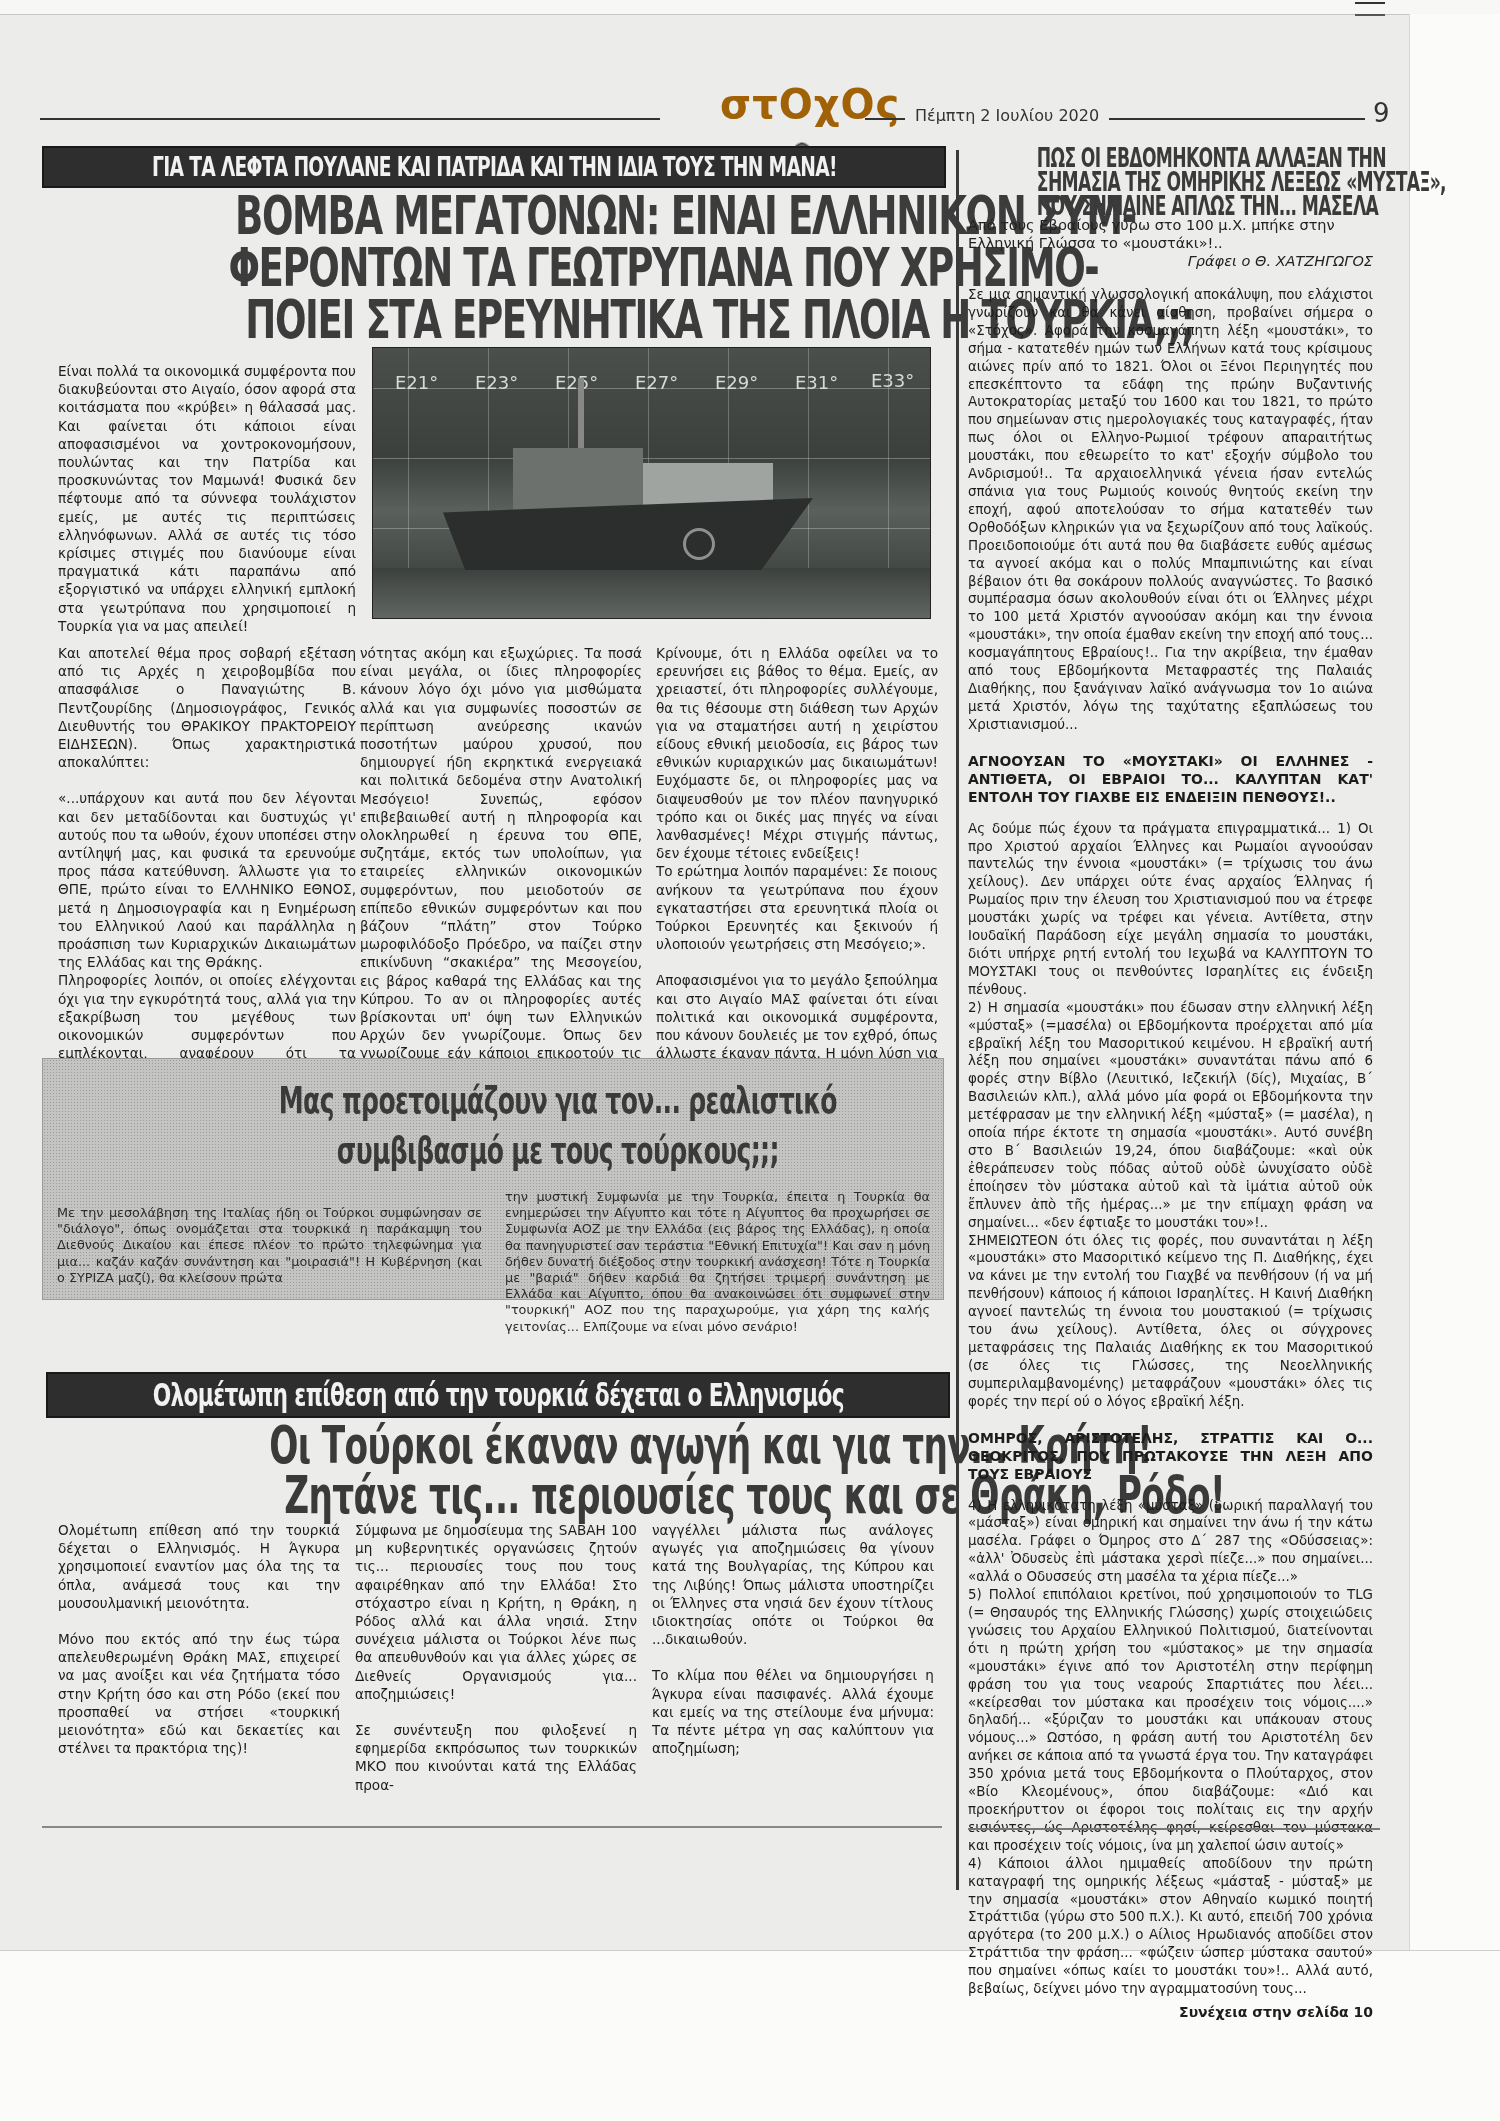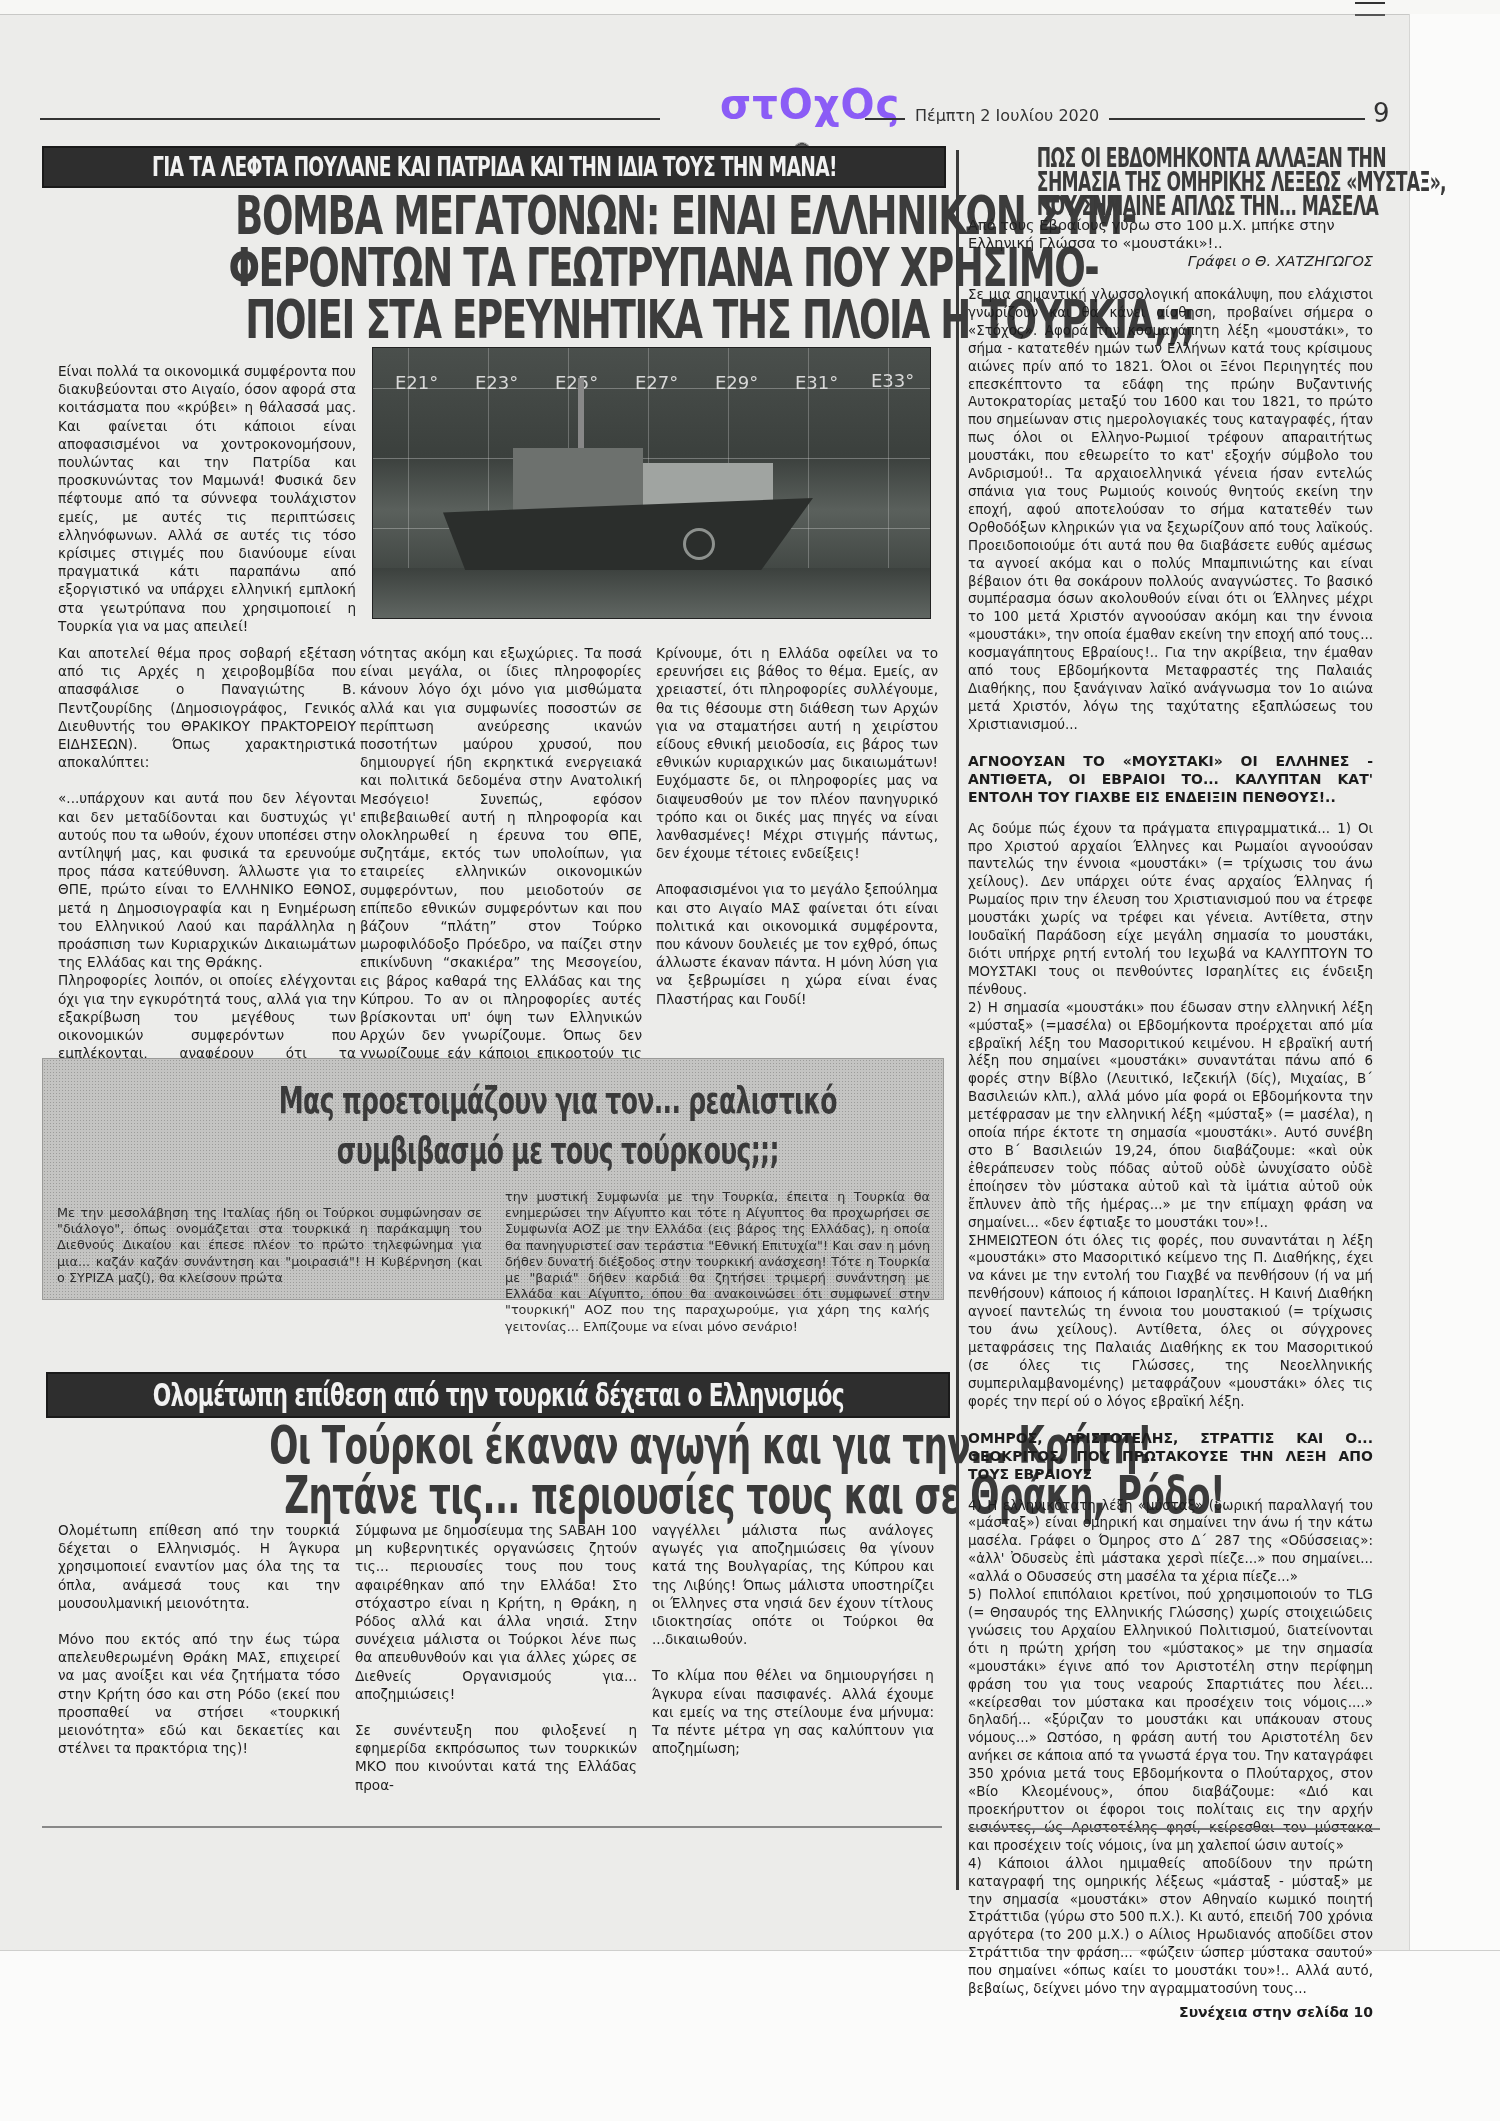--- a/index.html
+++ b/index.html
@@ -16,21 +16,21 @@
   .scan-edge-top { position:absolute; left:0; top:0; width:1500px; height:14px; background:#f7f7f5; border-bottom:1px solid #c8c8c6; }
   .scan-edge-right { position:absolute; right:0; top:14px; width:90px; height:2107px; background:#fbfbfa; border-left:1px solid #d6d6d4; }
   .scan-edge-bottom { position:absolute; left:0; bottom:0; width:1500px; height:170px; background:#fbfbfa; border-top:1px solid #cfcfcd; }
   .scan-mark { position:absolute; left:1355px; top:2px; width:30px; height:10px; border-top:2px solid #333; border-bottom:2px solid #555; }
 
   
   .masthead { position:absolute; left:40px; top:82px; width:1340px; height:66px; }
   .masthead .rule-left { position:absolute; left:0; top:36px; width:620px; height:2px; background:#333; }
   .masthead .rule-right { position:absolute; left:825px; top:36px; width:515px; height:2px; background:#333; }
   .logo { position:absolute; left:680px; top:0; width:160px; text-align:center; }
-  .logo-word { font-family:"DejaVu Sans", sans-serif; font-weight:bold; font-size:40px; letter-spacing:1px; color:#8b5cf6; line-height:44px; }
+  .logo-word { font-family:"DejaVu Sans", sans-serif; font-weight:bold; font-size:40px; letter-spacing:1px; color:#a16207; line-height:44px; }
   .logo-star { display:inline-block; width:18px; height:18px; border-radius:50%; background:radial-gradient(circle,#555 30%,#888 32%,#444 60%,#999 62%); vertical-align:middle; margin-left:4px; }
   .logo-tag { font-size:9px; color:#333; margin-top:2px; font-style:italic; }
   .dateline { position:absolute; left:865px; top:24px; font-size:16px; color:#333; background:#ececea; padding:0 10px; }
   .pageno { position:absolute; left:1325px; top:16px; font-size:26px; color:#333; background:#ececea; padding:0 8px; line-height:30px; }
 
   
   .kicker-bar {
     position:absolute; left:42px; top:146px; width:900px; height:38px;
     background:#2e2e2e; color:#f1f1f1; display:flex; align-items:center; justify-content:center;
     border:2px solid #1a1a1a;
@@ -187,20 +187,21 @@
   <div class="col1-mid bodytext">
     <p>Και αποτελεί θέμα προς σοβαρή εξέταση από τις Αρχές η χειροβομβίδα που απασφάλισε ο Παναγιώτης Β. Πεντζουρίδης (Δημοσιογράφος, Γενικός Διευθυντής του ΘΡΑΚΙΚΟΥ ΠΡΑΚΤΟΡΕΙΟΥ ΕΙΔΗΣΕΩΝ). Όπως χαρακτηριστικά αποκαλύπτει:</p>
     <p class="gap">«...υπάρχουν και αυτά που δεν λέγονται και δεν μεταδίδονται και δυστυχώς γι' αυτούς που τα ωθούν, έχουν υποπέσει στην αντίληψή μας, και φυσικά τα ερευνούμε προς πάσα κατεύθυνση. Άλλωστε για το ΘΠΕ, πρώτο είναι το ΕΛΛΗΝΙΚΟ ΕΘΝΟΣ, μετά η Δημοσιογραφία και η Ενημέρωση του Ελληνικού Λαού και παράλληλα η προάσπιση των Κυριαρχικών Δικαιωμάτων της Ελλάδας και της Θράκης.</p>
     <p>Πληροφορίες λοιπόν, οι οποίες ελέγχονται όχι για την εγκυρότητά τους, αλλά για την εξακρίβωση του μεγέθους των οικονομικών συμφερόντων που εμπλέκονται, αναφέρουν ότι τα γεωτρύπανα που χρησιμοποιεί στα ερευνητικά της πλοία η Τουρκία, είναι Ελληνικών Συμφερόντων και μάλιστα έχουν δοθεί με μισθωτήρια μέσω εταιρειών άλλων χωρών της ευρωπαϊκής κοι-</p>
   </div>
   <div class="col2-mid bodytext">
     <p>νότητας ακόμη και εξωχώριες. Τα ποσά είναι μεγάλα, οι ίδιες πληροφορίες κάνουν λόγο όχι μόνο για μισθώματα αλλά και για συμφωνίες ποσοστών σε περίπτωση ανεύρεσης ικανών ποσοτήτων μαύρου χρυσού, που δημιουργεί ήδη εκρηκτικά ενεργειακά και πολιτικά δεδομένα στην Ανατολική Μεσόγειο! Συνεπώς, εφόσον επιβεβαιωθεί αυτή η πληροφορία και ολοκληρωθεί η έρευνα του ΘΠΕ, συζητάμε, εκτός των υπολοίπων, για εταιρείες ελληνικών οικονομικών συμφερόντων, που μειοδοτούν σε επίπεδο εθνικών συμφερόντων και που βάζουν “πλάτη” στον Τούρκο μωροφιλόδοξο Πρόεδρο, να παίζει στην επικίνδυνη “σκακιέρα” της Μεσογείου, εις βάρος καθαρά της Ελλάδας και της Κύπρου. Το αν οι πληροφορίες αυτές βρίσκονται υπ' όψη των Ελληνικών Αρχών δεν γνωρίζουμε. Όπως δεν γνωρίζουμε εάν κάποιοι επικροτούν τις κινήσεις αυτές των πλοιοκτητών βαφτίζοντάς τες, ως “αμιγώς οικονομικές” στη λογική ότι “το χρήμα δεν έχει χρώμα, φυλή και έθνος...”</p>
   </div>
   <div class="col3-mid bodytext">
     <p>Κρίνουμε, ότι η Ελλάδα οφείλει να το ερευνήσει εις βάθος το θέμα. Εμείς, αν χρειαστεί, ότι πληροφορίες συλλέγουμε, θα τις θέσουμε στη διάθεση των Αρχών για να σταματήσει αυτή η χειρίστου είδους εθνική μειοδοσία, εις βάρος των εθνικών κυριαρχικών μας δικαιωμάτων! Ευχόμαστε δε, οι πληροφορίες μας να διαψευσθούν με τον πλέον πανηγυρικό τρόπο και οι δικές μας πηγές να είναι λανθασμένες! Μέχρι στιγμής πάντως, δεν έχουμε τέτοιες ενδείξεις!</p>
+    <p>Το ερώτημα λοιπόν παραμένει: Σε ποιους ανήκουν τα γεωτρύπανα που έχουν εγκαταστήσει στα ερευνητικά πλοία οι Τούρκοι Ερευνητές και ξεκινούν ή υλοποιούν γεωτρήσεις στη Μεσόγειο;».</p>
     <p class="gap">Αποφασισμένοι για το μεγάλο ξεπούλημα και στο Αιγαίο ΜΑΣ φαίνεται ότι είναι πολιτικά και οικονομικά συμφέροντα, που κάνουν δουλειές με τον εχθρό, όπως άλλωστε έκαναν πάντα. Η μόνη λύση για να ξεβρωμίσει η χώρα είναι ένας Πλαστήρας και Γουδί!</p>
   </div>
 
   <div class="grey-box">
     <div class="grey-head">
       <span>Μας προετοιμάζουν για τον... ρεαλιστικό</span><br>
       <span>συμβιβασμό με τους τούρκους;;;</span>
     </div>
     <div class="grey-col left">
       <p class="gap">Με την μεσολάβηση της Ιταλίας ήδη οι Τούρκοι συμφώνησαν σε "διάλογο", όπως ονομάζεται στα τουρκικά η παράκαμψη του Διεθνούς Δικαίου και έπεσε πλέον το πρώτο τηλεφώνημα για μια... καζάν καζάν συνάντηση και "μοιρασιά"! Η Κυβέρνηση (και ο ΣΥΡΙΖΑ μαζί), θα κλείσουν πρώτα</p>

